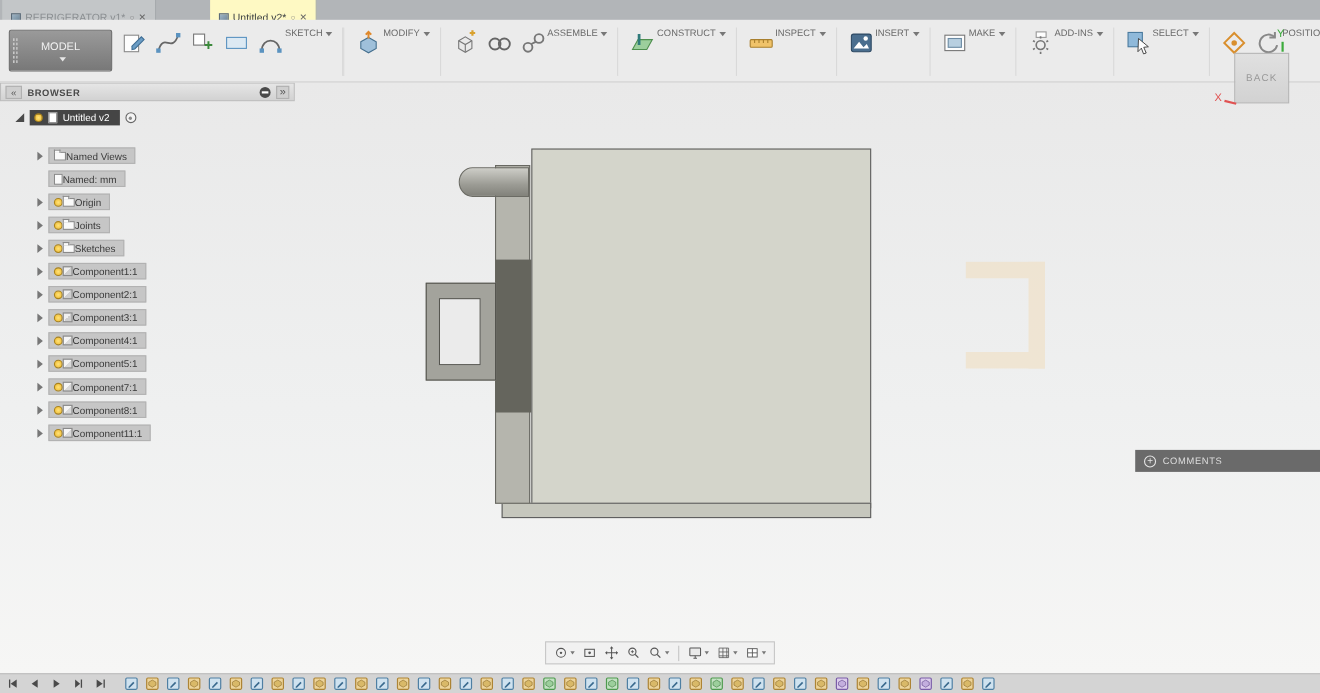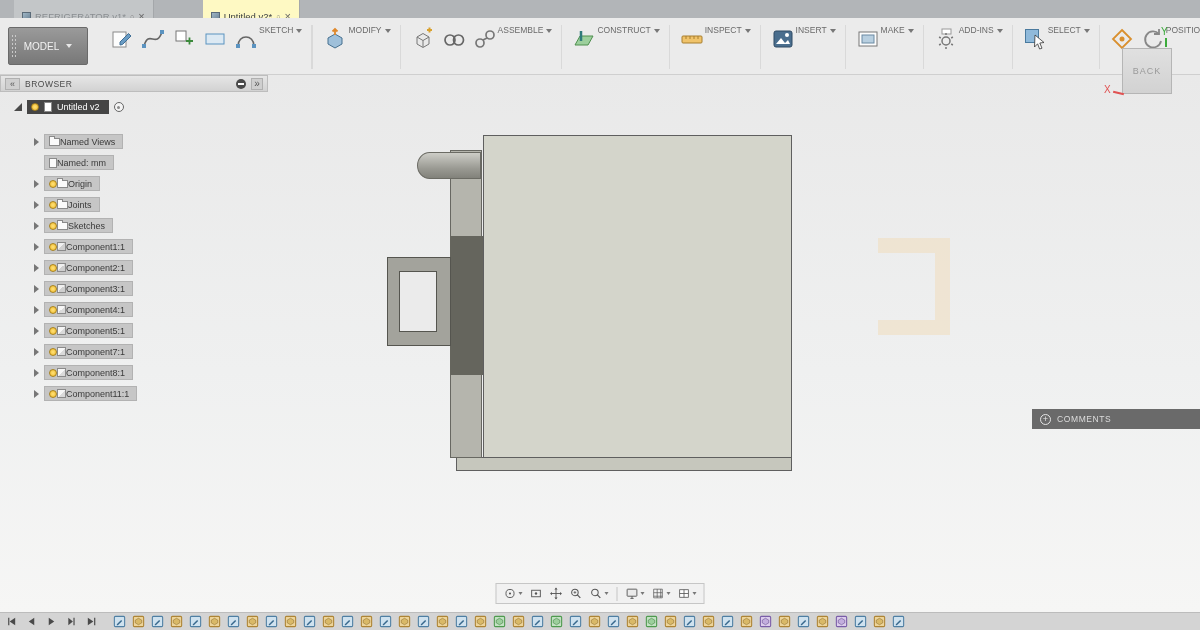--- a/index.html
+++ b/index.html
@@ -1,30 +1,30 @@
 <!DOCTYPE html>
 <html><head>
 <meta charset="utf-8">
 <style>
   * { margin:0; padding:0; box-sizing:border-box; }
   html,body { width:1200px; height:630px; font-family:"Liberation Sans", sans-serif; }
   .app { position:relative; width:1200px; height:630px; background:#ececec; overflow:hidden; }
 
   
-  .tabbar { position:absolute; top:0; left:0; right:0; height:34px; background:#b2b5b8; border-bottom:1px solid #9a9da0; display:flex; align-items:stretch; padding-left:14px; }
+  .tabbar { position:absolute; top:0; left:0; right:0; height:34px; background:#b2b5b8; border-bottom:1px solid #9a9da0; display:flex; align-items:stretch; padding-left:2px; }
   .tab { display:flex; align-items:center; gap:4px; padding:0 8px; font-size:9.5px; margin-right:9px; border-right:1px solid #a4a7aa; }
   .tab.inactive { background:#c3c6c8; color:#8a8e91; }
   .tab.active { background:#fef9c3; color:#3d4144;margin-left:40px; }
   .tab-ico { width:9px; height:9px; background:linear-gradient(135deg,#9fb6c6,#6b8294); border:1px solid #5a6a78; }
   .tab-circle { font-size:7px; color:#777; }
   .tab-close { font-size:11px; color:#666; line-height:9px; }
 
   
   .toolbar { position:absolute; top:18px; left:0; right:0; height:57px; background:#ebebeb; border-bottom:1px solid #cfcfcf; z-index:15; }
-  .model-btn { position:absolute; left:8px; top:9px; width:80px; height:38px; background:linear-gradient(#9a9a9a,#787878); border:1px solid #6a6a6a; border-radius:2px; color:#f2f2f2; font-size:10px; display:flex; align-items:center; justify-content:center; gap:4px; cursor:default; }
+  .model-btn { position:absolute; left:8px; top:9px; width:94px; height:38px; background:linear-gradient(#9a9a9a,#787878); border:1px solid #6a6a6a; border-radius:2px; color:#f2f2f2; font-size:10px; display:flex; align-items:center; justify-content:center; gap:4px; cursor:default;flex-direction:column; }
   .grip { position:absolute; left:2px; top:6px; bottom:6px; width:5px; background-image:radial-gradient(#c9c9c9 0.8px, transparent 1px); background-size:3px 4px; }
   .caret { display:inline-block; width:0; height:0; border-left:3px solid transparent; border-right:3px solid transparent; border-top:4px solid #777; margin-left:3px; vertical-align:middle; }
   .caret-light { border-top-color:#e8e8e8; }
   .caret-sm { border-left-width:2.5px; border-right-width:2.5px; border-top-width:3.5px; margin-left:1px; }
   .tb-groups { position:absolute; left:100px; top:3px; height:52px; display:flex; align-items:stretch; }
   .tb-group { display:flex; flex-direction:row; padding:2px 9px 0; }
   .tb-icons { display:flex; gap:5px; align-items:center; justify-content:center; height:32px; }
   .tb-btn { display:inline-flex; padding:1px; border-radius:2px; }
   .tb-btn svg { display:block; }
   .tb-label { font-size:8.5px; color:#6a6a6a; text-align:center; margin-top:2px; white-space:nowrap; }
@@ -48,21 +48,21 @@
 
   
   .navbar { position:absolute; left:50%; top:508px; transform:translateX(-50%); height:21px; background:#f1f1f1; border:1px solid #c6c6c6; display:flex; align-items:center; padding:0 5px; gap:3px; z-index:5; }
   .nv-btn { display:inline-flex; align-items:center; gap:1px; padding:1px 2px; }
   .nv-sep { width:1px; height:14px; background:#c6c6c6; margin:0 3px; }
 
   
   .browser { position:absolute; left:0; top:75px; width:268px; z-index:10; font-size:9px; color:#333; }
   .b-header { height:17px; background:linear-gradient(#e6e6e6,#d2d2d2); border:1px solid #bdbdbd; display:flex; align-items:center; padding:0 4px; gap:5px; }
   .hdr-collapse { font-size:9px; color:#555; background:#cfcfcf; border:1px solid #b0b0b0; width:15px; height:12px; line-height:10px; text-align:center; }
-  .b-title { letter-spacing:.5px; color:#4a4a4a; font-weight:normal; font-size:8.5px; }
+  .b-title { letter-spacing:.5px; color:#4a4a4a; font-weight:bold; font-size:8.5px; }
   .hdr-spacer { flex:1; }
   .hdr-circle { width:10px; height:10px; background:#4a4a4a; border-radius:50%; position:relative; }
   .hdr-circle::after { content:''; position:absolute; left:2px; right:2px; top:4.5px; height:1.5px; background:#fff; }
   .hdr-arrows { color:#555; font-size:10px; background:#cfcfcf; border:1px solid #b0b0b0; width:12px; height:12px; line-height:10px; text-align:center; }
   .b-root { display:flex; align-items:center; margin:8px 0 17px 14px; gap:5px; }
   .root-tri { width:0; height:0; border-bottom:8px solid #4a4a4a; border-left:8px solid transparent; }
   .root-pill { background:#454545; color:#fff; display:inline-flex; align-items:center; gap:5px; padding:2px 9px 2px 4px; font-size:9px; }
   .ico-target { width:10px; height:10px; border:1px solid #666; border-radius:50%; position:relative; background:#f4f4f4; }
   .ico-target::after { content:''; position:absolute; inset:2.5px; border-radius:50%; background:#8a8a8a; }
   .b-row { display:flex; align-items:center; height:21px; padding-left:34px; gap:5px; }

